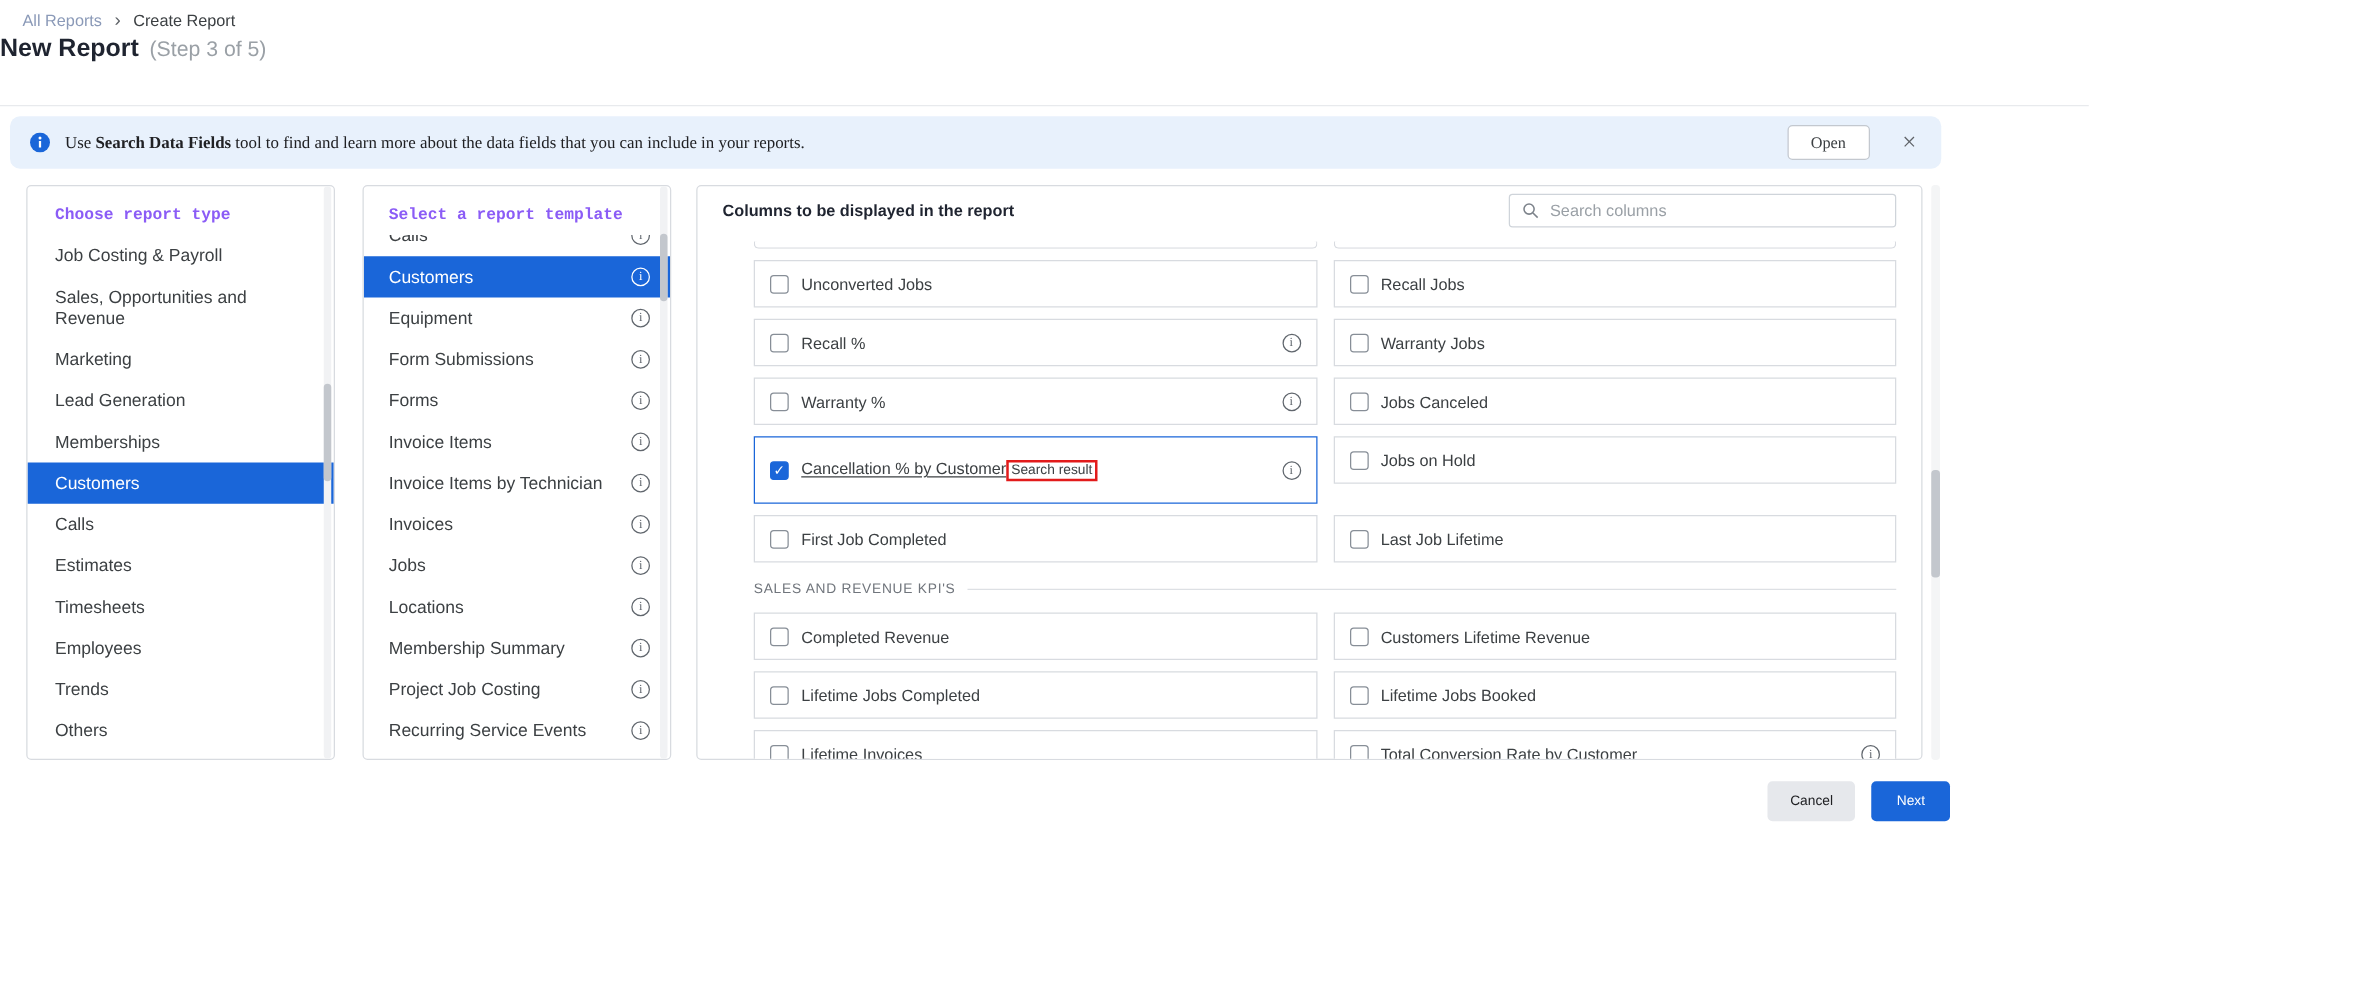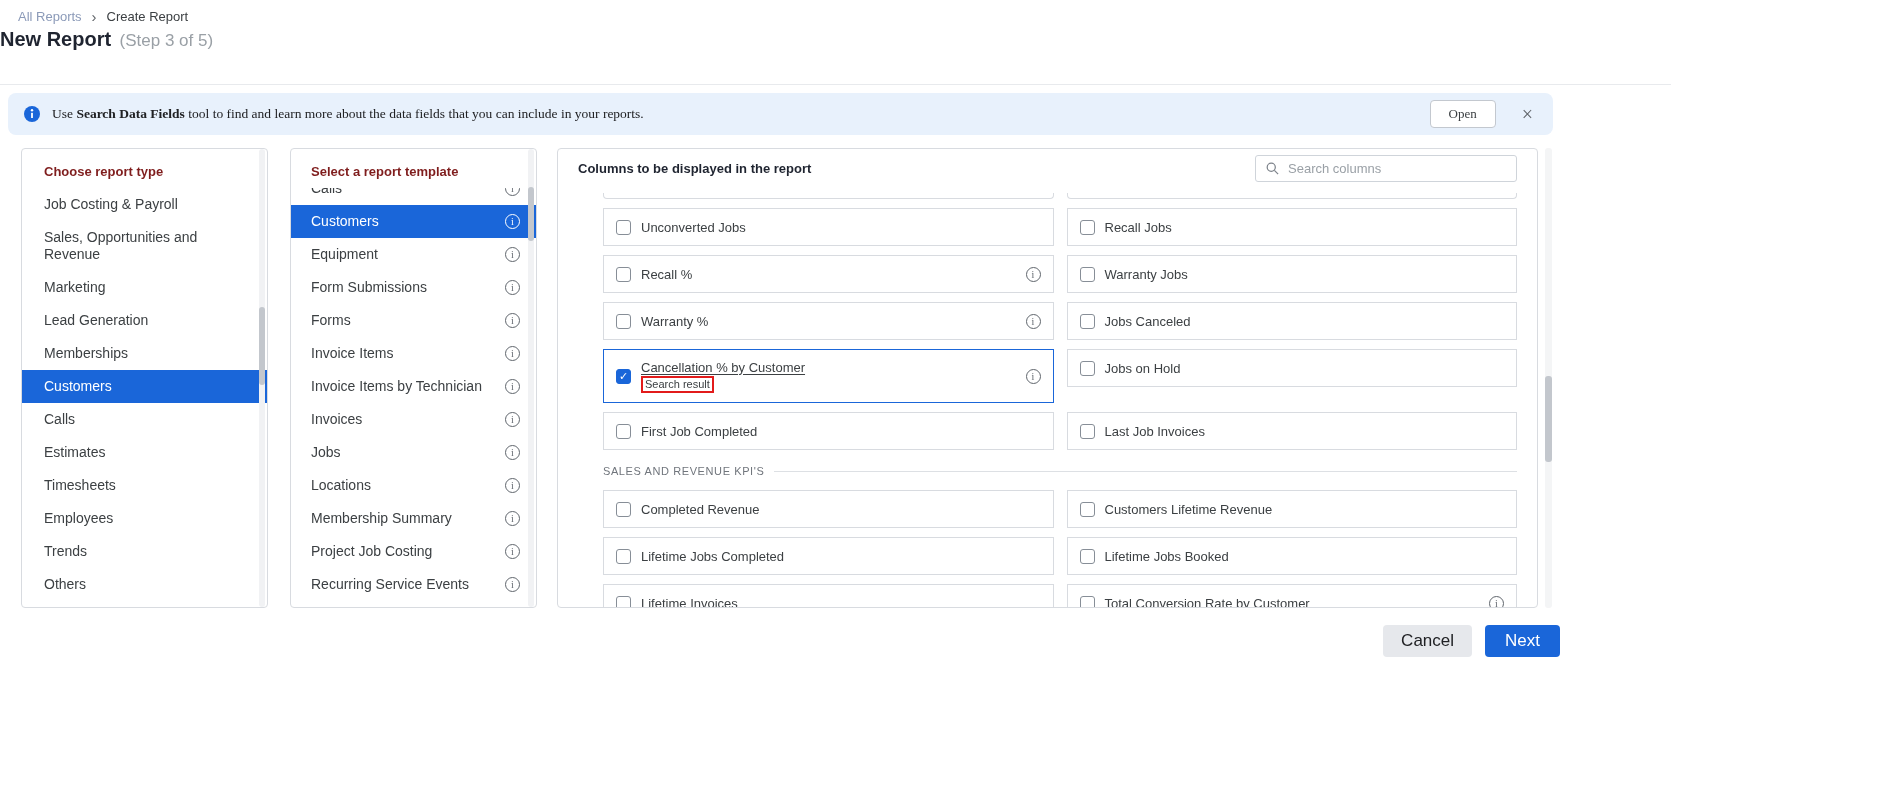--- a/index.html
+++ b/index.html
@@ -35,21 +35,21 @@
   .open-btn {
     background: #fff; border: 1px solid #c3c8cf; border-radius: 4px;
     height: 28px; padding: 0 18px; font-size: 13px; color: #3c4043;
     font-family: inherit; cursor: pointer; margin-right: 26px;
   }
   .banner-close { font-size: 20px; color: #5f6368; cursor: pointer; line-height: 1; margin-right: 6px; }
 
   
   .panels { display: flex; margin: 13px 0 0 21px; height: 460px; }
   .panel { background: #fff; border: 1px solid #d8dbe0; border-radius: 4px; position: relative; overflow: hidden; height: 460px; }
-  .panel-h { font-size: 13px; font-weight: bold; color: #7f1d1d; padding: 15px 20px 9px 20px; }
+  .panel-h { font-size: 13px; font-weight: bold; color: #8b5cf6; padding: 15px 20px 9px 20px; font-family: Liberation Mono, monospace; }
 
   .panel-types { width: 247px; margin-right: 22px; }
   .panel-types .panel-h { padding-left: 22px; }
   .rt-item { font-size: 14px; color: #3c4043; padding: 8px 16px 8px 22px; line-height: 17px; cursor: pointer; }
   .rt-item.selected { background: var(--accent); color: #fff; }
 
   .panel-templates { width: 247px; margin-right: 20px; }
   .tpl-list { overflow: hidden; height: 412px; }
   .tpl-item {
     display: flex; align-items: center; justify-content: space-between;
@@ -64,41 +64,41 @@
     display: inline-flex; align-items: center; justify-content: center;
     font-size: 10px; color: #60666d; cursor: pointer;
   }
   .info-i::after { content: "i"; font-family: "Liberation Serif", serif; }
 
   .panel-columns { width: 981px; }
   .cols-head { height: 38px; display: flex; align-items: center; justify-content: space-between; padding: 0 20px; }
   .cols-title { font-size: 13px; font-weight: bold; color: #1f2430; }
   .search-box { position: relative; }
   .search-box input {
-    width: 262px; height: 27px; border: 1px solid #cfd4da; border-radius: 3px;
+    width: 310px; height: 27px; border: 1px solid #cfd4da; border-radius: 3px;
     padding: 0 10px 0 32px; font-size: 13px; color: #3c4043; font-family: inherit; outline: none;
   }
   .search-box input::placeholder { color: #9aa0a6; }
   .search-icon { position: absolute; left: 10px; top: 6px; }
 
   .cols-grid {
     padding: 6px 20px 0 45px; overflow: hidden; height: 422px;
     display: grid; grid-template-columns: repeat(2, 1fr);
     column-gap: 13px; row-gap: 9px; align-items: start; align-content: start;
   }
   .sliver { height: 6px; border: 1px solid #d8dbe0; border-top: none; border-radius: 0 0 4px 4px; }
   .col-item {
     display: flex; align-items: center; gap: 10px; height: 38px;
     border: 1px solid #d8dbe0; border-radius: 0; padding: 0 12px; background: #fff;
     font-size: 13px; color: #3c4043; cursor: pointer;
   }
   .col-item .info-i { margin-left: auto; }
   .col-item.tall { height: 54px; }
   .col-item.selected-row { border: 1.5px solid var(--accent); }
-  .col-text { display: flex; flex-direction: column; align-items: flex-start; text-align: right; }
+  .col-text { display: flex; flex-direction: row; align-items: flex-start; text-align: right; }
   .col-label.underlined { text-decoration: underline; text-underline-offset: 2px; }
   .badge {
     display: inline-block; font-size: 11px; color: #3c4043;
     border: 2px solid var(--annotation_red); padding: 0 2px; margin-top: 1px; line-height: 13px;
   }
   .cb {
     width: 15px; height: 15px; border: 1px solid #878e97; border-radius: 3px; background: #fff;
     flex: 0 0 auto; display: inline-flex; align-items: center; justify-content: center; cursor: pointer;
   }
   .cb.checked { background: var(--accent); border-color: var(--accent); color: #fff; font-size: 11px; }
@@ -111,21 +111,21 @@
   
   .v-track { position: absolute; top: 0; bottom: 0; right: 2px; width: 6px; background: #f1f2f4; border-radius: 3px; }
   .v-thumb { position: absolute; right: 2px; width: 6px; background: #c3c7cd; border-radius: 3px; cursor: pointer; }
   .types-thumb { top: 158px; height: 78px; }
   .tpl-thumb { top: 38px; height: 54px; }
   .page-track { position: absolute; left: 1545px; top: 148px; height: 460px; width: 7px; background: #f4f5f6; border-radius: 3px; }
   .page-thumb { position: absolute; left: 1545px; top: 376px; height: 86px; width: 7px; background: #c3c7cd; border-radius: 3px; cursor: pointer; }
 
   
   .footer { width: 1565px; margin-top: 17px; display: flex; justify-content: flex-end; gap: 13px; padding-right: 5px; }
-  .btn { height: 32px; border: none; border-radius: 4px; font-size: 17px; font-family: inherit; cursor: pointer; }
+  .btn { height: 32px; border: none; border-radius: 4px; font-size: 11px; font-family: inherit; cursor: pointer; }
   .btn-cancel { background: #e6e8ec; color: #202124; padding: 0 18px; }
   .btn-next { background: var(--accent); color: #fff; padding: 0 20px; }
 </style>
 </head>
 <body>
 
 <div class="topbar">
   <div class="breadcrumb">
     <span class="bc-link">All Reports</span>
     <span class="bc-sep">›</span>
@@ -288,21 +288,21 @@
             <span class="cb"></span>
             <span class="col-label">Jobs on Hold</span>
           </div>
 
         <div class="col-item">
             <span class="cb"></span>
             <span class="col-label">First Job Completed</span>
           </div>
         <div class="col-item">
             <span class="cb"></span>
-            <span class="col-label">Last Job Invoices</span>
+            <span class="col-label">Last Job Lifetime</span>
           </div>
 
         <div class="section-row">
           <span class="section-label">SALES AND REVENUE KPI'S</span>
           <span class="section-line"></span>
         </div>
 
         <div class="col-item">
             <span class="cb"></span>
             <span class="col-label">Completed Revenue</span>

